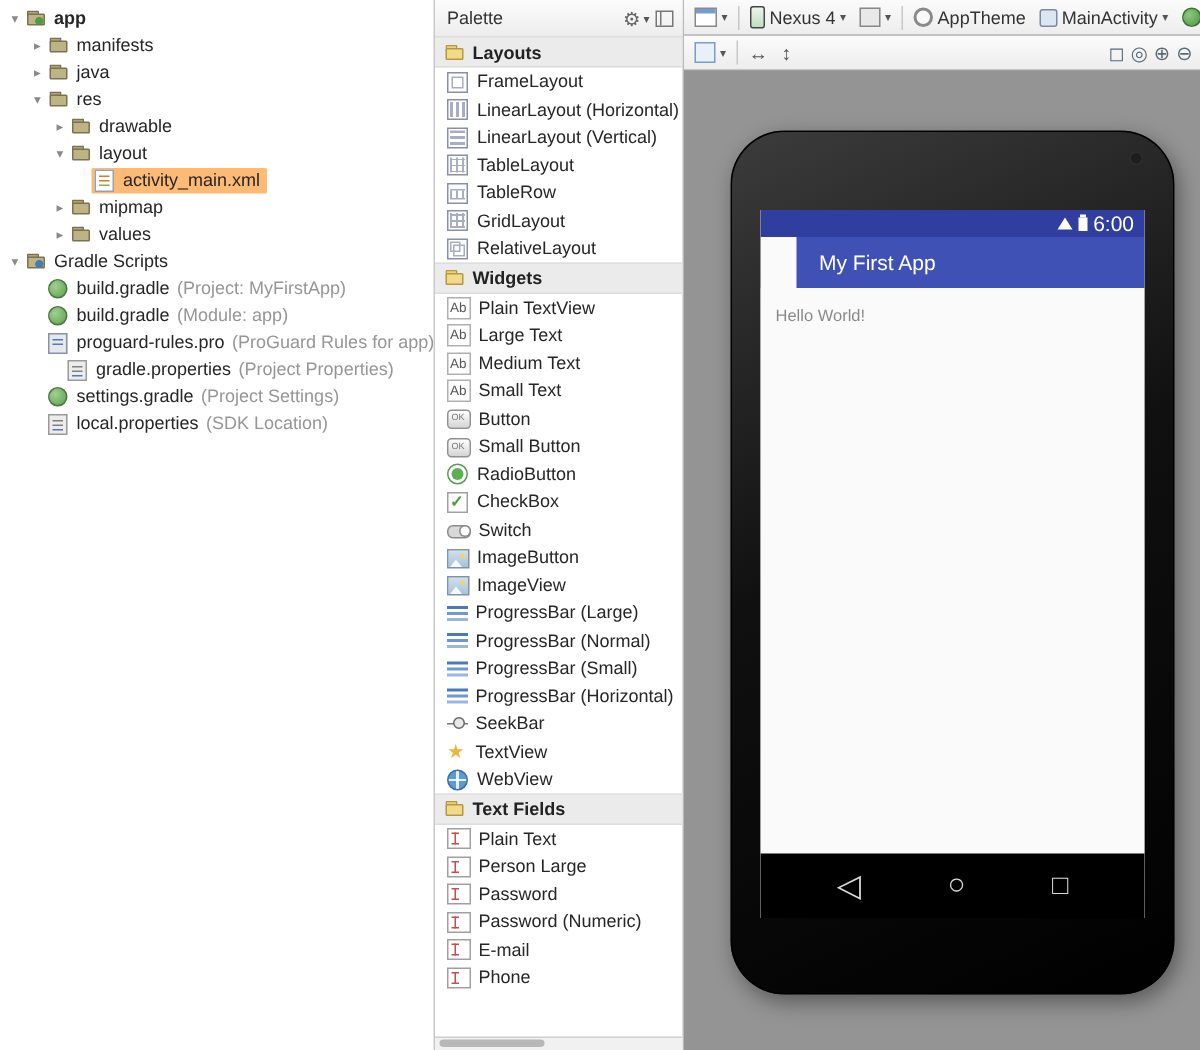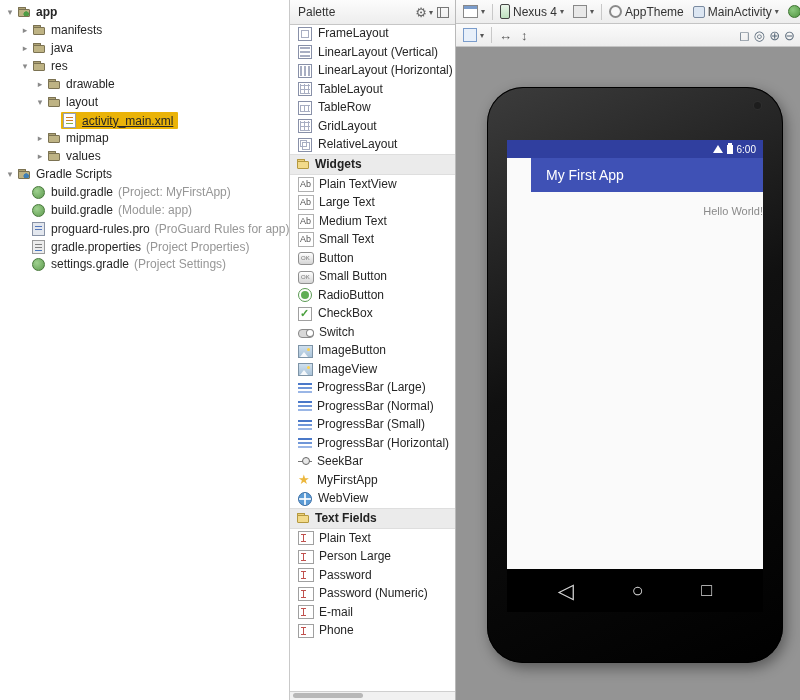--- a/index.html
+++ b/index.html
@@ -3,22 +3,22 @@
 <meta charset="utf-8">
 <style>
   html,body{margin:0;padding:0;background:#fff;}
   body{width:800px;height:700px;overflow:hidden;font-family:"Liberation Sans",sans-serif;font-size:12px;color:#262626;}
   .app{position:relative;width:800px;height:700px;background:#fff;}
 
   
   .project-panel{position:absolute;left:0;top:0;width:290px;bottom:0;background:#fff;border-right:1px solid #c9c9c9;box-sizing:border-box;padding-top:3px;overflow:hidden;}
   .tree-row{display:flex;align-items:center;height:18px;white-space:nowrap;}
   .tree-row .arrow{width:12px;flex:none;text-align:center;font-size:9px;color:#8a8a8a;}
-  .row-inner{display:flex;align-items:flex-end;padding:1px 5px 1px 1px;border-radius:1px;}
-  .tree-row.selected .row-inner{background:#eab308;text-decoration:underline;}
+  .row-inner{display:flex;align-items:flex-start;padding:1px 5px 1px 1px;border-radius:1px;}
+  .tree-row.selected .row-inner{background:#fdba74;}
   .tree-row .lbl{color:#262626;}
   .tree-row .sub{margin-left:5px;color:#969696;}
 
   
   .palette-panel{position:absolute;left:290px;top:0;width:166px;bottom:0;background:#fff;border-right:1px solid #b9b9b9;box-sizing:border-box;}
   .palette-header{height:24px;background:linear-gradient(#fcfcfc,#ededed);border-bottom:1px solid #c6c6c6;display:flex;align-items:center;padding:0 6px 0 8px;color:#333;}
   .palette-header .ph-title{flex:1;}
   .gear{font-size:13px;color:#666;margin-right:2px;}
   .hd-ic{width:10px;height:9px;border:1px solid #777;position:relative;display:inline-block;margin-left:4px;}
   .hd-ic::before{content:"";position:absolute;left:2px;top:0;bottom:0;width:1px;background:#777;}
@@ -99,26 +99,26 @@
   .surf-ic{width:12px;height:12px;border:1px solid #7a9ccb;background:#e8f0fa;display:inline-block;}
   .zoom-group{margin-left:auto;display:flex;align-items:center;gap:4px;padding-right:2px;}
   .zoom-glyph{font-size:13px;color:#5a6a7a;}
   .arrow-ic{font-size:13px;color:#555;}
 
   
   .canvas{position:absolute;left:0;right:0;top:47px;bottom:0;background:#949494;}
   .phone{position:absolute;left:31px;top:40px;width:296px;height:576px;border-radius:36px;background:linear-gradient(155deg,#3c3c3c,#101010 45%,#000);box-shadow:3px 5px 14px rgba(0,0,0,.4),inset 0 0 0 1px #000;}
   .camera{position:absolute;top:15px;right:22px;width:7px;height:7px;border-radius:50%;background:#1d1d1d;box-shadow:0 0 0 1px #2e2e2e;}
   .screen{position:absolute;left:20px;top:53px;width:256px;height:472px;background:#fafafa;display:flex;flex-direction:column;overflow:hidden;}
-  .statusbar{height:18px;background:#303f9f;display:flex;align-items:center;justify-content:flex-end;gap:4px;padding:0 7px;color:#fff;font-size:10px;flex:none;}
+  .statusbar{height:18px;background:#303f9f;display:flex;align-items:center;justify-content:flex-end;gap:4px;padding:0 7px;color:#fff;font-size:14px;flex:none;}
   .wifi{width:0;height:0;border-left:5px solid transparent;border-right:5px solid transparent;border-bottom:8px solid #fff;display:inline-block;}
   .batt{width:6px;height:9px;background:#fff;position:relative;display:inline-block;}
   .batt::before{content:"";position:absolute;top:-2px;left:1px;right:1px;height:2px;background:#fff;}
   .appbar{height:34px;background:#3f51b5;color:#fff;font-size:14px;display:flex;align-items:center;padding-left:15px;flex:none;}
-  .content{flex:1;background:#fafafa;color:#8a8a8a;font-size:11px;padding:13px 0 0 10px;text-align:right;}
+  .content{flex:1;background:#fafafa;color:#8a8a8a;font-size:11px;padding:13px 0 0 10px;}
   .navbar{height:43px;background:#000;display:flex;align-items:center;justify-content:space-around;padding:0 22px;flex:none;}
   .nav-glyph{color:#d9d9d9;}
   .nav-back{font-size:21px;}
   .nav-home{font-size:20px;}
   .nav-recent{font-size:18px;}
 </style>
 </head>
 <body>
 
 <div class="app">
@@ -222,57 +222,69 @@
         </span>
       </div>
       <div class="tree-row" style="padding-left: 19px;">
         <span class="arrow"></span>
         <span class="row-inner">
           <span class="ic ic-pro-file"></span>
           <span class="lbl">proguard-rules.pro</span>
           <span class="sub">(ProGuard Rules for app)</span>
         </span>
       </div>
-      <div class="tree-row" style="padding-left: 19px;">
+      <div class="tree-row" style="padding-left: 32px;">
         <span class="arrow"></span>
         <span class="row-inner">
           <span class="ic ic-prop-file"></span>
           <span class="lbl">gradle.properties</span>
           <span class="sub">(Project Properties)</span>
         </span>
       </div>
       <div class="tree-row" style="padding-left: 19px;">
         <span class="arrow"></span>
         <span class="row-inner">
           <span class="ic ic-gradle-file"></span>
           <span class="lbl">settings.gradle</span>
           <span class="sub">(Project Settings)</span>
+        </span>
+      </div>
+      <div class="tree-row" style="padding-left: 19px;">
+        <span class="arrow"></span>
+        <span class="row-inner">
+          <span class="ic ic-prop-file"></span>
+          <span class="lbl">local.properties</span>
+          <span class="sub">(SDK Location)</span>
         </span>
       </div>
     </div>
 
   <div class="palette-panel">
     <div class="palette-header">
       <span class="ph-title">Palette</span>
       <span class="gear">⚙</span>
       <span class="dd">▾</span>
       <span class="hd-ic"></span>
     </div>
     <div class="palette-list" id="palette-list">
+        <div class="pal-header">
+          <span class="ic ic-folder-y"></span>
+          <span>Layouts</span>
+        </div>
         <div class="pal-item">
           <span class="ic ic-layout-frame"></span>
           <span>FrameLayout</span>
         </div>
         <div class="pal-item">
+          <span class="ic ic-layout-h"></span>
+          <span>LinearLayout (Horizontal)</span>
+        </div>
+        <div class="pal-item">
           <span class="ic ic-layout-v"></span>
           <span>LinearLayout (Vertical)</span>
-        </div>
-        <div class="pal-item">
-          <span class="ic ic-layout-h"></span>
-          <span>LinearLayout (Horizontal)</span>
         </div>
         <div class="pal-item">
           <span class="ic ic-layout-table"></span>
           <span>TableLayout</span>
         </div>
         <div class="pal-item">
           <span class="ic ic-layout-row"></span>
           <span>TableRow</span>
         </div>
         <div class="pal-item">
@@ -346,21 +358,21 @@
         <div class="pal-item">
           <span class="ic ic-progress"></span>
           <span>ProgressBar (Horizontal)</span>
         </div>
         <div class="pal-item">
           <span class="ic ic-seek"></span>
           <span>SeekBar</span>
         </div>
         <div class="pal-item">
           <span class="ic ic-star"></span>
-          <span>MyFirstApp</span>
+          <span>TextView</span>
         </div>
         <div class="pal-item">
           <span class="ic ic-web"></span>
           <span>WebView</span>
         </div>
         <div class="pal-header">
           <span class="ic ic-folder-y"></span>
           <span>Text Fields</span>
         </div>
         <div class="pal-item">

